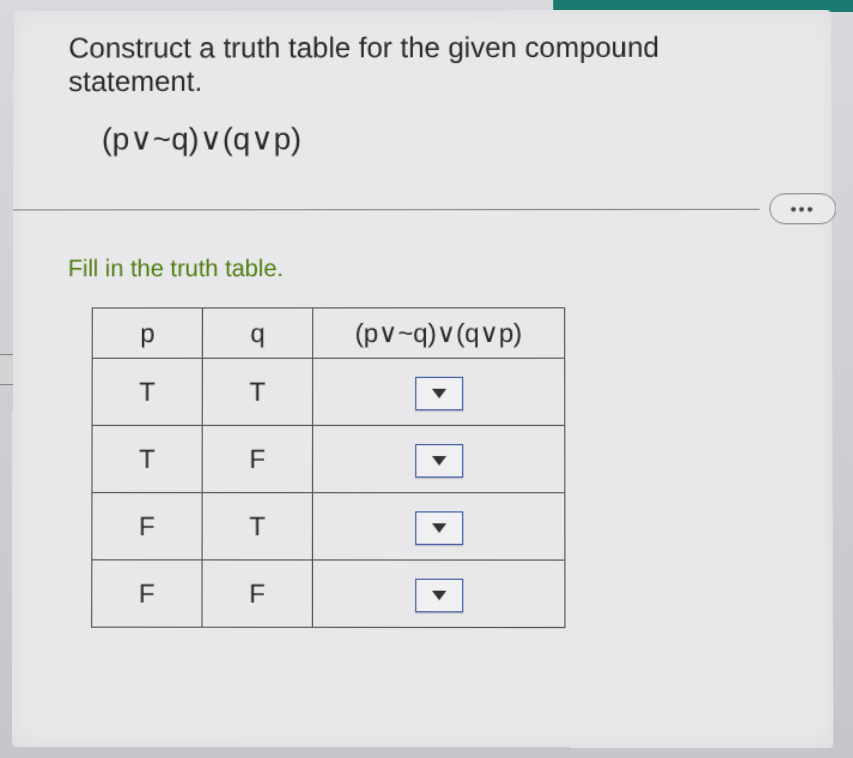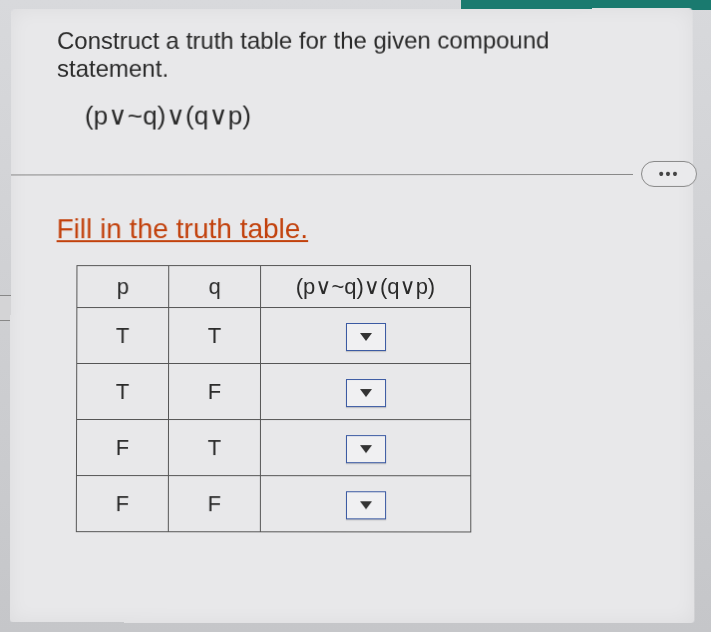--- a/index.html
+++ b/index.html
@@ -67,25 +67,24 @@
       margin-left: 8px;
       margin-right: -4px;
     }
     .more-badge span {
       letter-spacing: 2px;
       font-size: 14px;
       color: #444;
       font-weight: bold;
     }
     .fill-text {
-      font-size: 28px;
-      color: #c2410c;
+      font-size: 20px;
+      color: #4d7c0f;
       margin-bottom: 20px;
       margin-left: -10px;
-      text-decoration: underline;
     }
     table {
       border-collapse: collapse;
       margin-left: 10px;
     }
     th, td {
       border: 1px solid #555;
       text-align: center;
       font-size: 22px;
       color: #2a2a2a;

